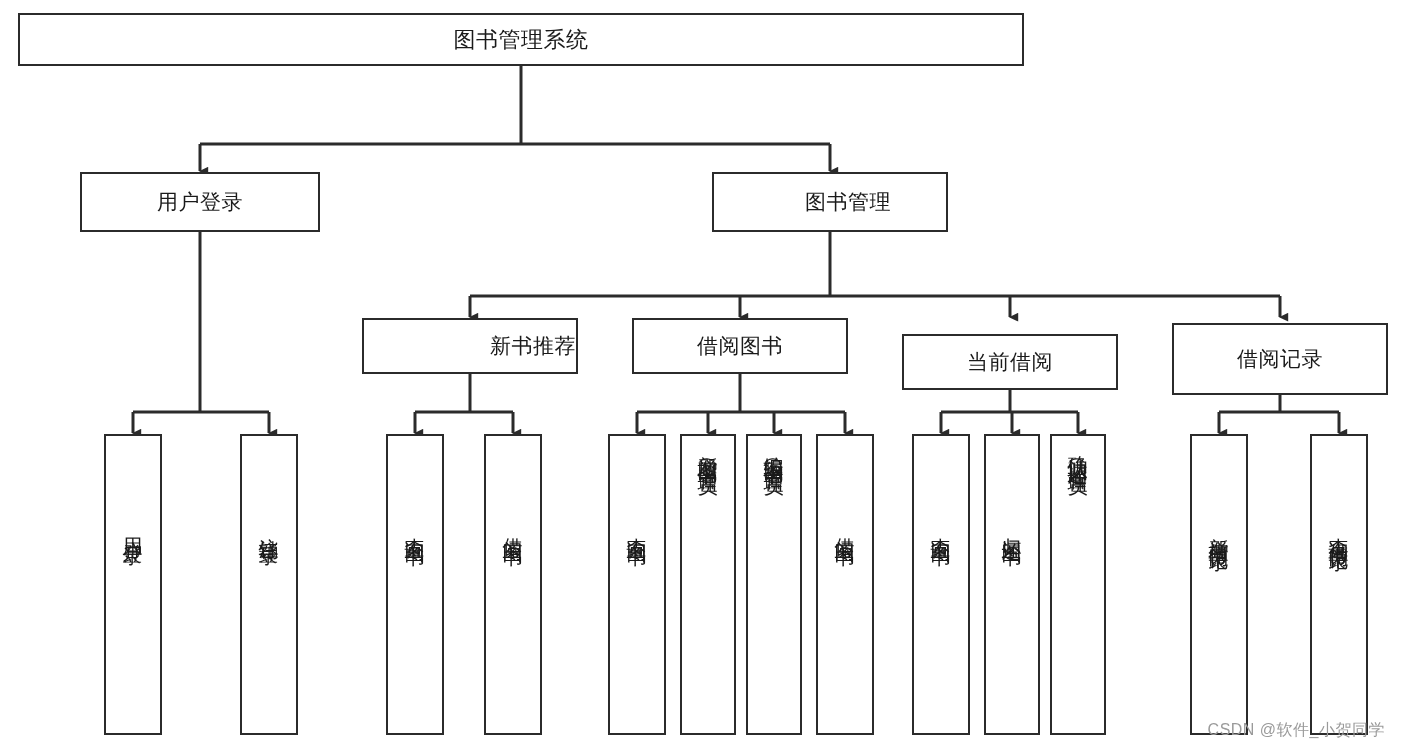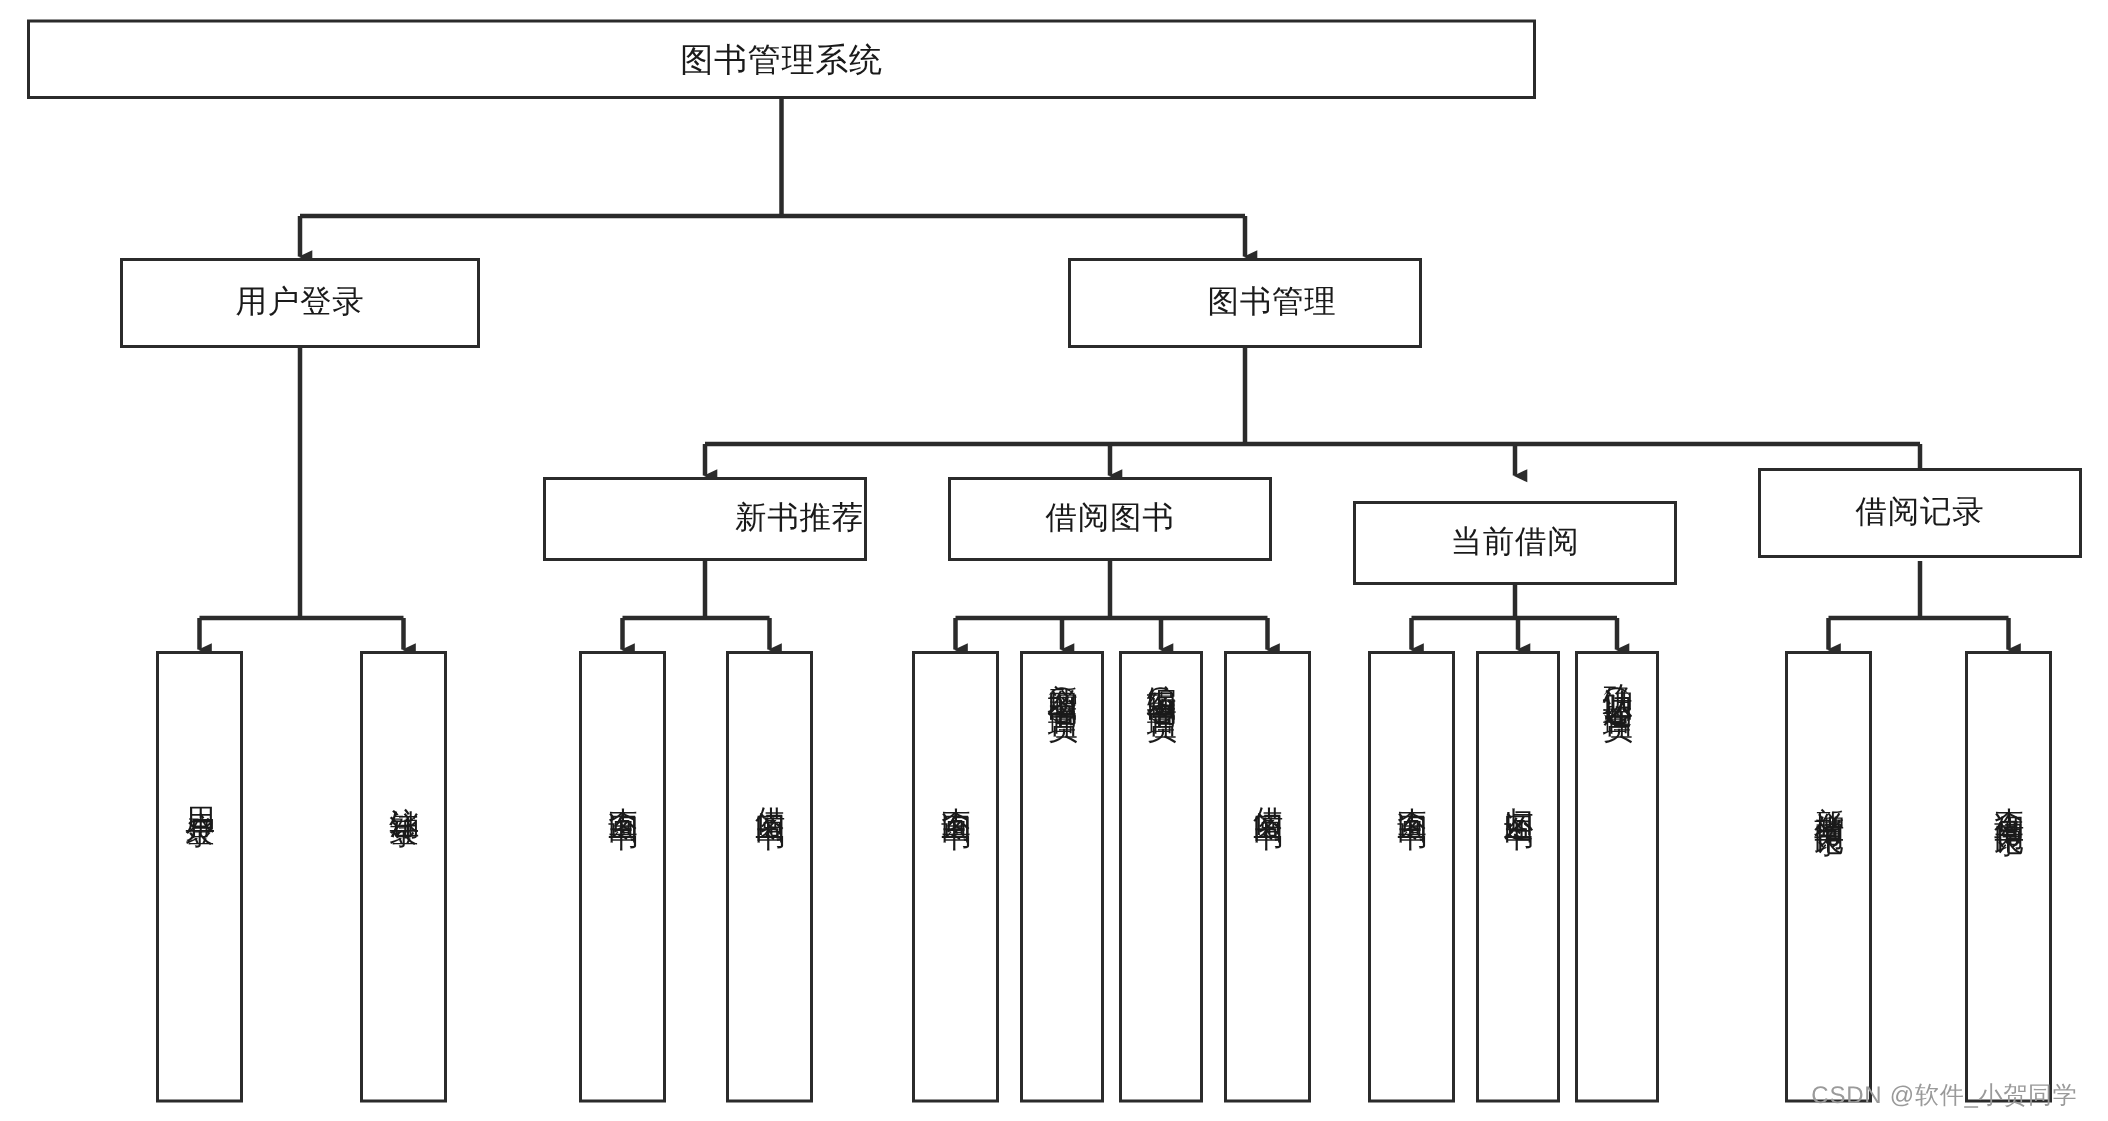--- a/index.html
+++ b/index.html
@@ -132,21 +132,21 @@
       </div>
       <div class="node-box" style="left: 362px; top: 318px; width: 216px; height: 56px; justify-content: flex-end;">
         <span class="node-label">新书推荐</span>
       </div>
       <div class="node-box" style="left: 632px; top: 318px; width: 216px; height: 56px;">
         <span class="node-label">借阅图书</span>
       </div>
       <div class="node-box" style="left: 902px; top: 318px; width: 216px; height: 56px; margin-top: 16px;">
         <span class="node-label">当前借阅</span>
       </div>
-      <div class="node-box" style="left: 1172px; top: 312px; width: 216px; height: 60px;">
+      <div class="node-box" style="left: 1172px; top: 323px; width: 216px; height: 72px;">
         <span class="node-label">借阅记录</span>
       </div>
       <div class="node-box vertical mid" style="left: 104px; top: 434px; width: 58px; height: 301px;">
         <span class="node-label">用户登录</span>
       </div>
       <div class="node-box vertical mid" style="left: 240px; top: 434px; width: 58px; height: 301px;">
         <span class="node-label">注销登录</span>
       </div>
       <div class="node-box vertical mid" style="left: 386px; top: 434px; width: 58px; height: 301px;">
         <span class="node-label">查询图书</span>

